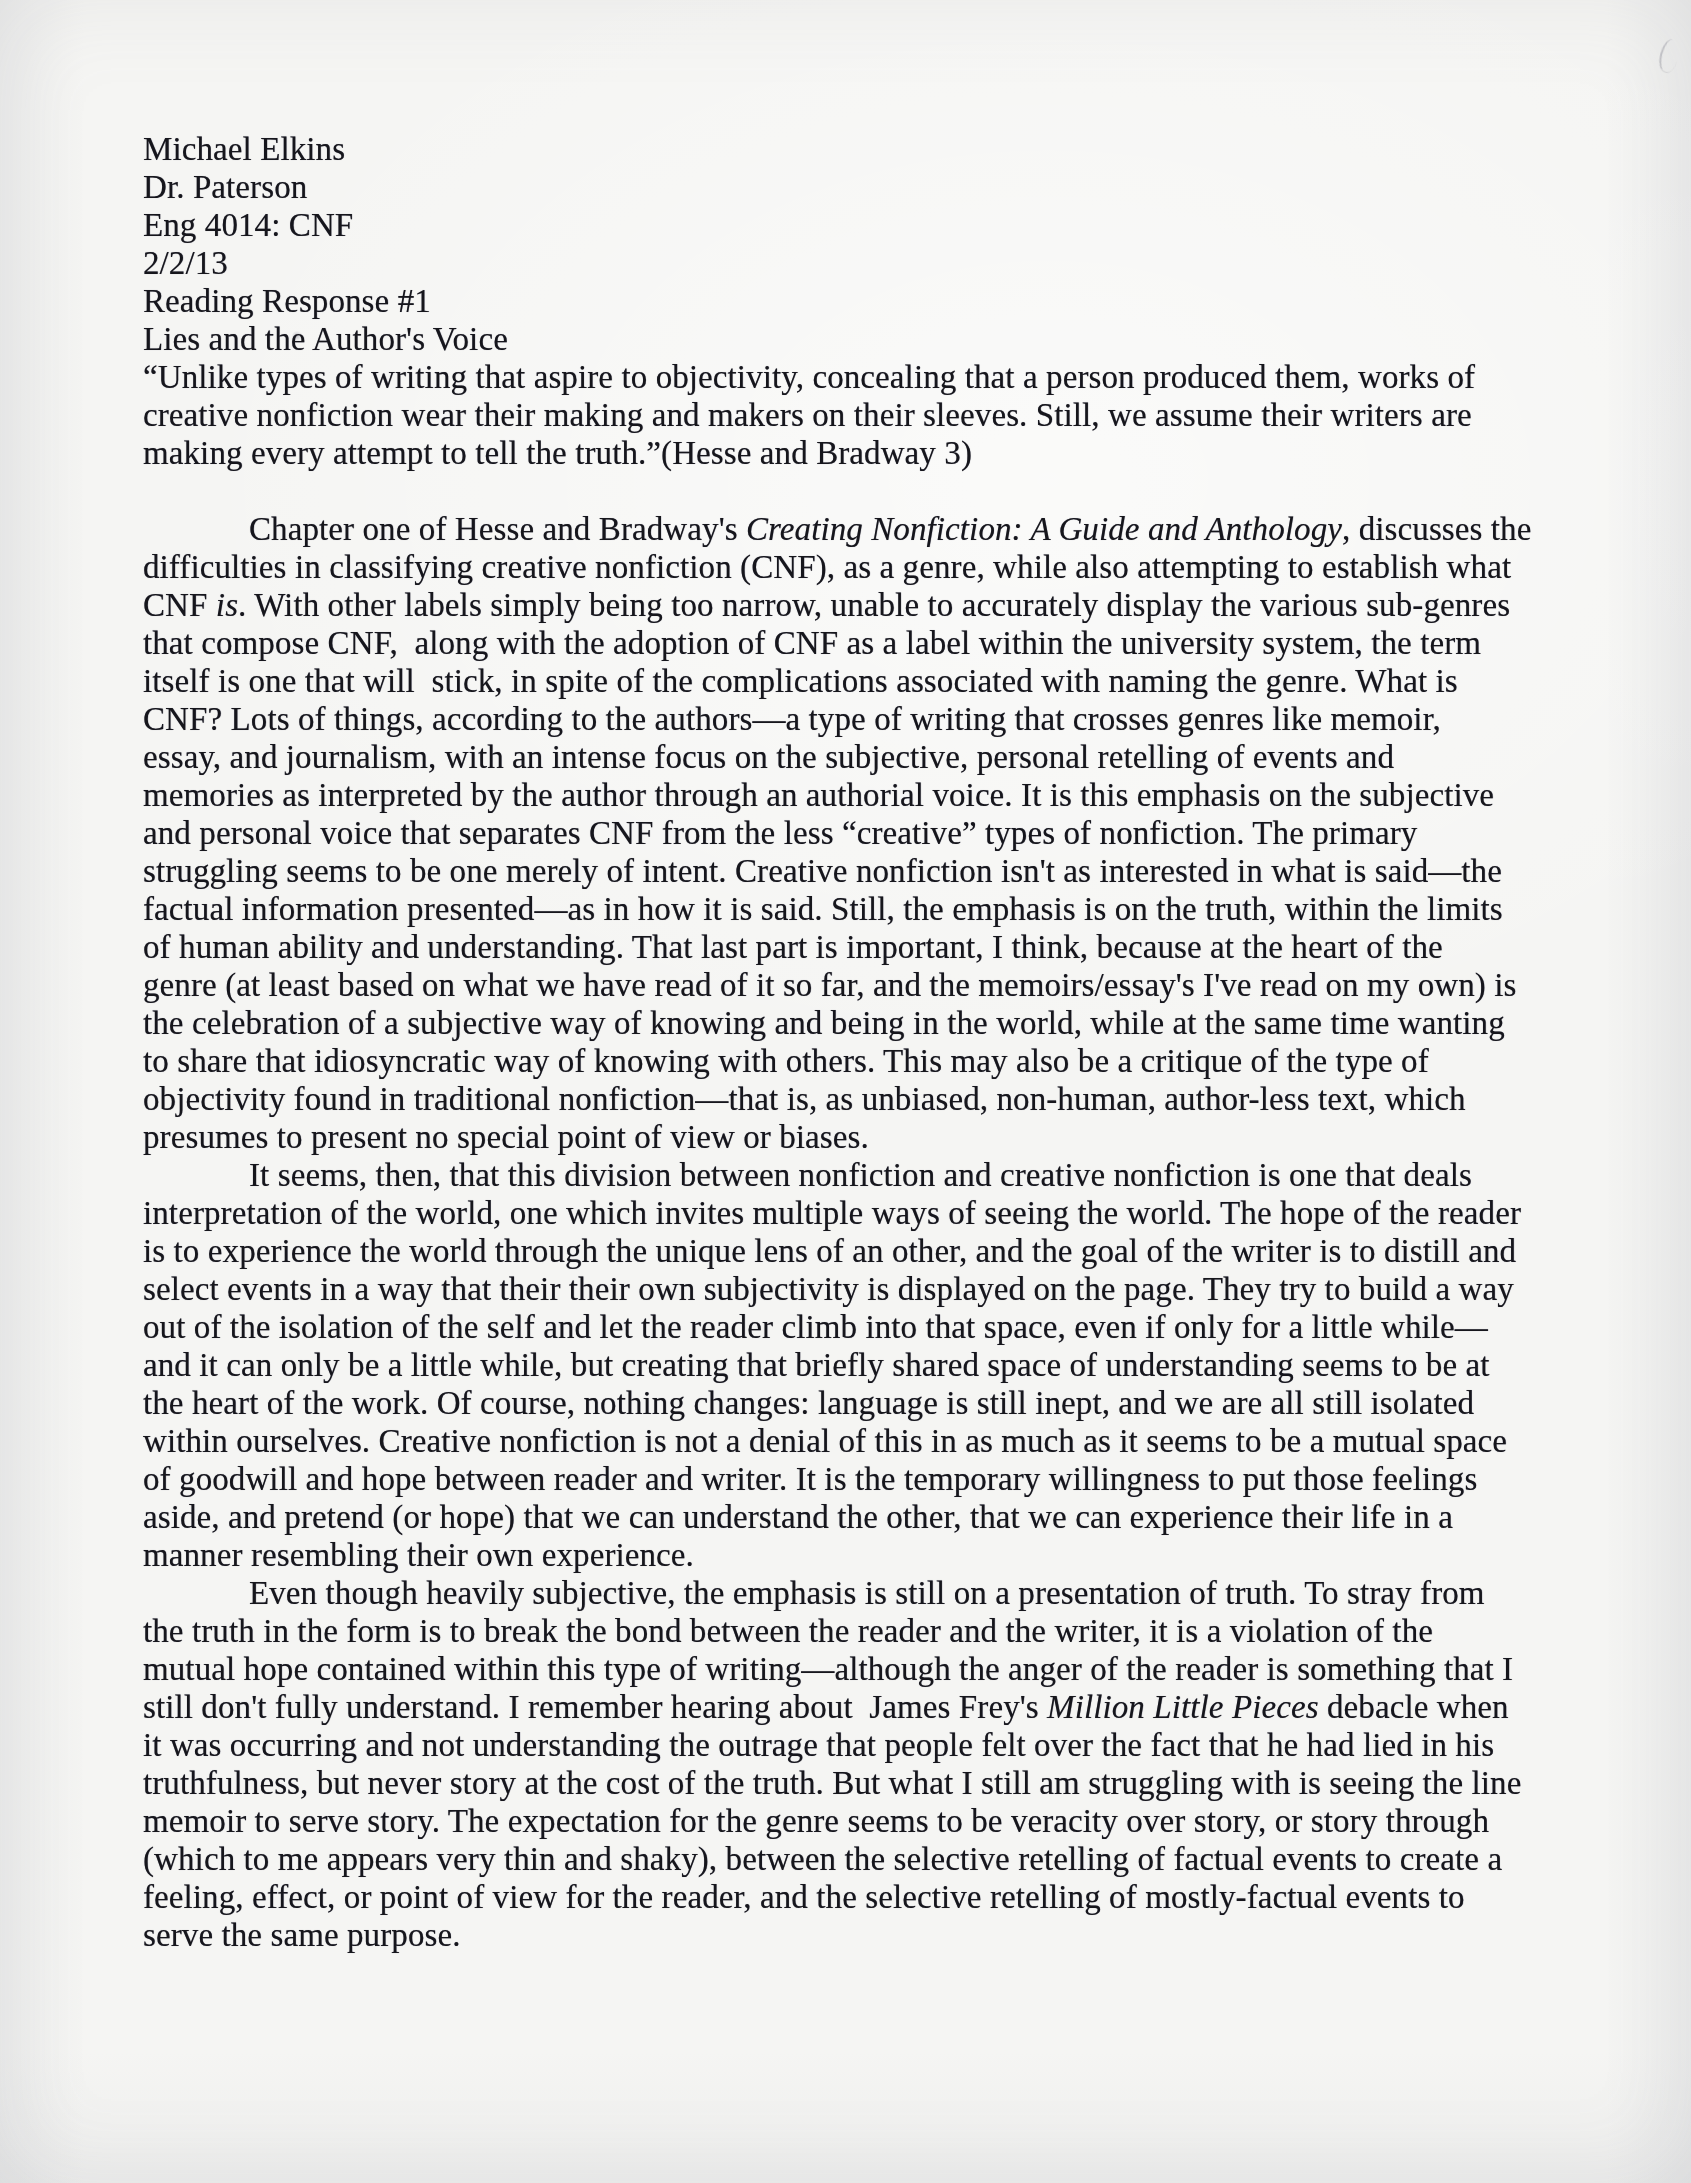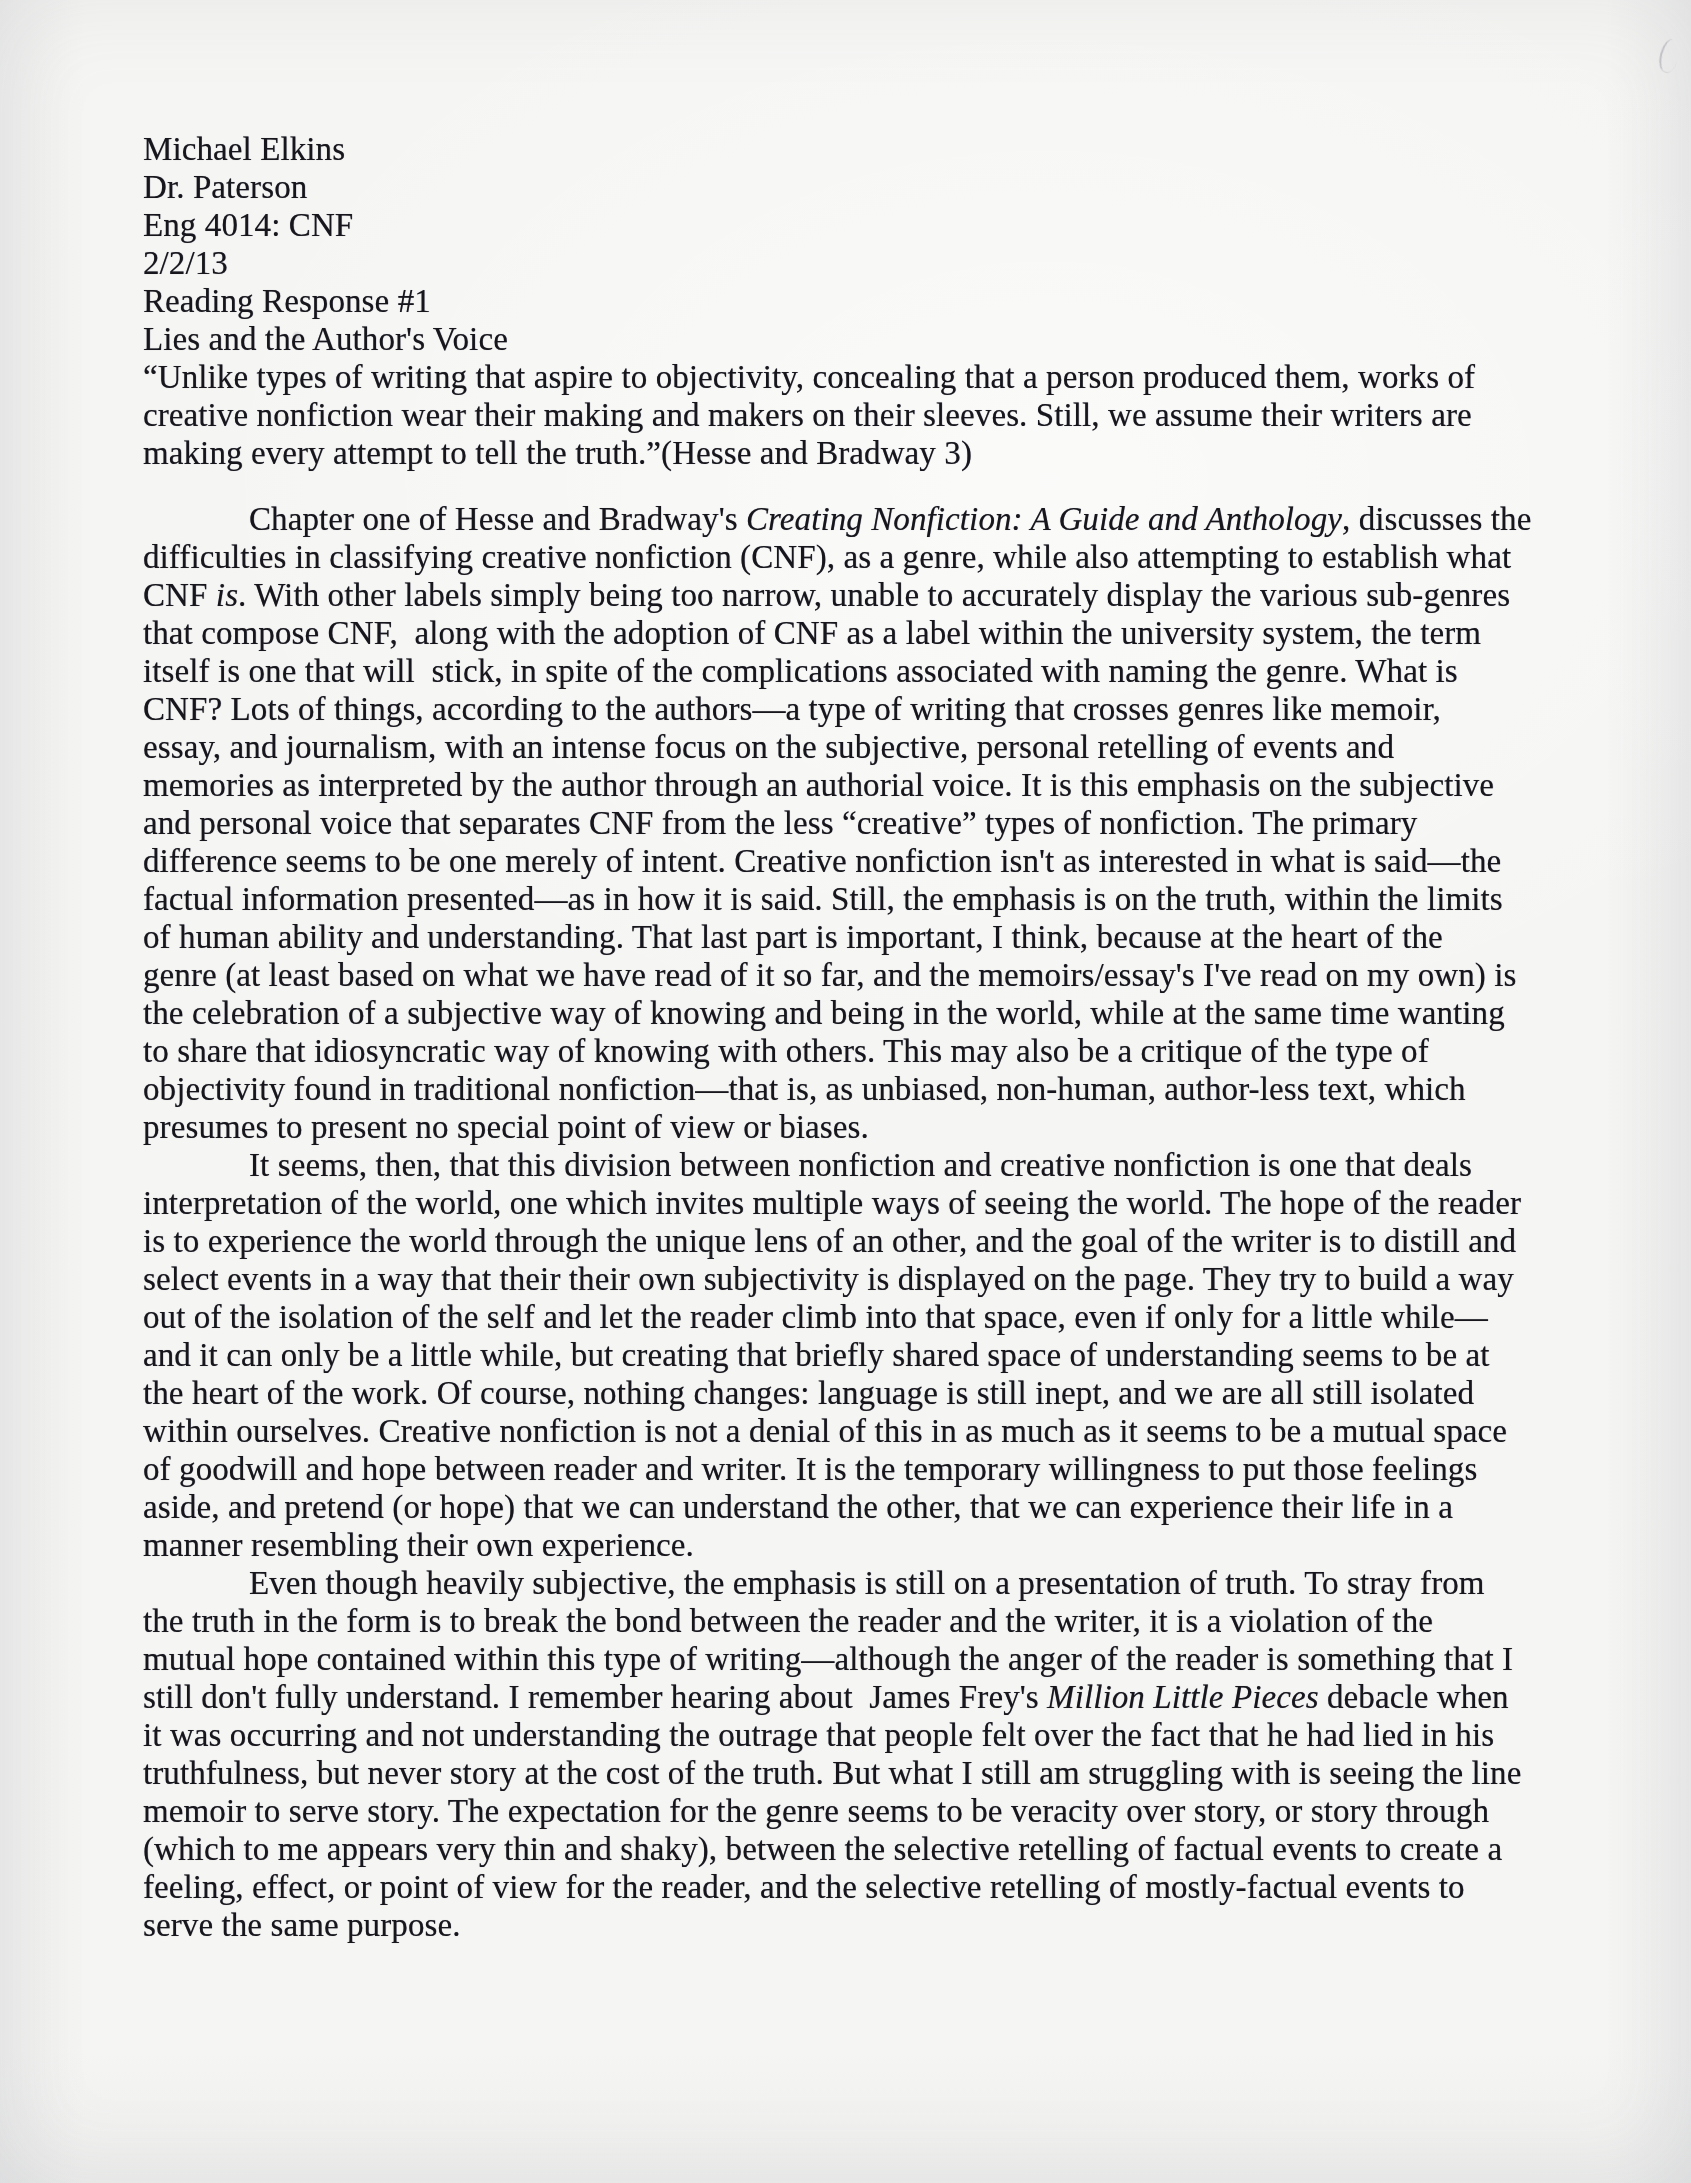--- a/index.html
+++ b/index.html
@@ -32,21 +32,21 @@
     text-shadow: 0 0 0.7px rgba(22,22,48,0.45), 0.4px 0.4px 0 rgba(22,22,48,0.18);
   }
   .line {
     white-space: pre;
     height: 38px;
   }
   .center { text-align: left; }
   .indent { padding-left: 106px; }
   .it { font-style: italic; }
   .para { margin: 0; }
-  .para.gap { margin-top: 28px; }
+  .para.gap { margin-top: 38px; }
   .artifact { position: absolute; pointer-events: none; }
   .speck {
     left: 291px; top: 331px;
     width: 12px; height: 10px;
     background: radial-gradient(circle, rgba(125,125,138,0.38), rgba(125,125,138,0) 70%);
     border-radius: 50%;
   }
   .squiggle {
     left: 1660px; top: 39px;
     width: 16px; height: 33px;
@@ -81,21 +81,21 @@
     <div class="para gap">
         <div class="line indent"><span>Chapter one of Hesse and Bradway's </span><span class="it">Creating Nonfiction: A Guide and Anthology</span><span>, discusses the</span></div>
         <div class="line">difficulties in classifying creative nonfiction (CNF), as a genre, while also attempting to establish what</div>
         <div class="line"><span>CNF </span><span class="it">is</span><span>. With other labels simply being too narrow, unable to accurately display the various sub-genres</span></div>
         <div class="line">that compose CNF,  along with the adoption of CNF as a label within the university system, the term</div>
         <div class="line">itself is one that will  stick, in spite of the complications associated with naming the genre. What is</div>
         <div class="line">CNF? Lots of things, according to the authors—a type of writing that crosses genres like memoir,</div>
         <div class="line">essay, and journalism, with an intense focus on the subjective, personal retelling of events and</div>
         <div class="line">memories as interpreted by the author through an authorial voice. It is this emphasis on the subjective</div>
         <div class="line">and personal voice that separates CNF from the less “creative” types of nonfiction. The primary</div>
-        <div class="line">difference seems to be one merely of intent. Creative nonfiction isn't as interested in what is said—the</div>
+        <div class="line">struggling seems to be one merely of intent. Creative nonfiction isn't as interested in what is said—the</div>
         <div class="line">factual information presented—as in how it is said. Still, the emphasis is on the truth, within the limits</div>
         <div class="line">of human ability and understanding. That last part is important, I think, because at the heart of the</div>
         <div class="line">genre (at least based on what we have read of it so far, and the memoirs/essay's I've read on my own) is</div>
         <div class="line">the celebration of a subjective way of knowing and being in the world, while at the same time wanting</div>
         <div class="line">to share that idiosyncratic way of knowing with others. This may also be a critique of the type of</div>
         <div class="line">objectivity found in traditional nonfiction—that is, as unbiased, non-human, author-less text, which</div>
         <div class="line">presumes to present no special point of view or biases.</div>
       </div>
     <div class="para">
         <div class="line indent">It seems, then, that this division between nonfiction and creative nonfiction is one that deals</div>

